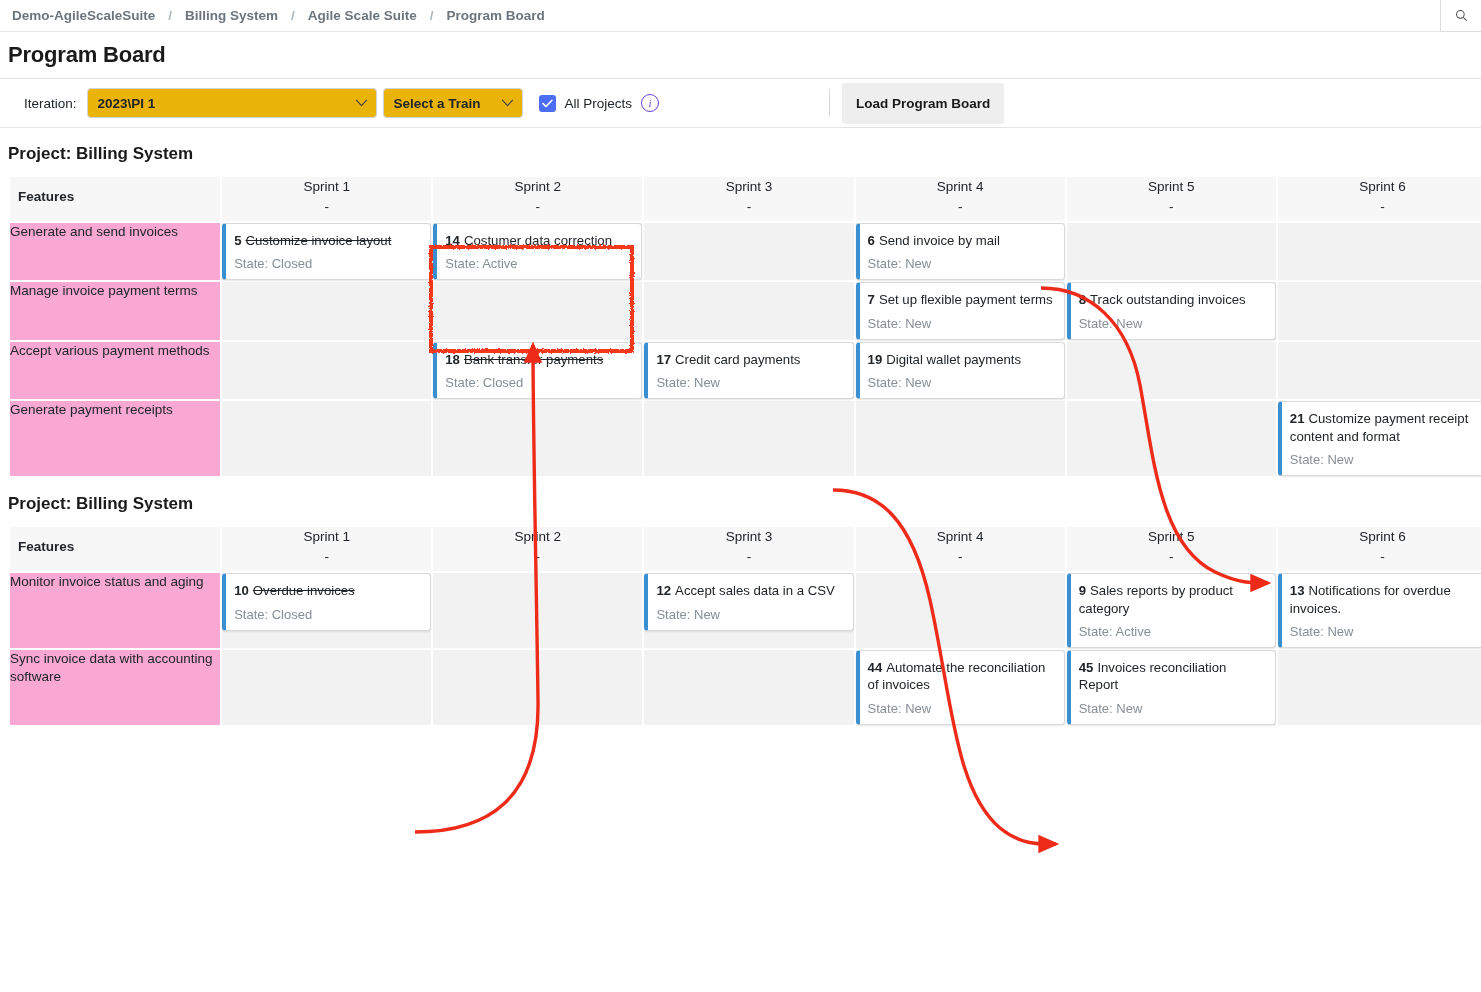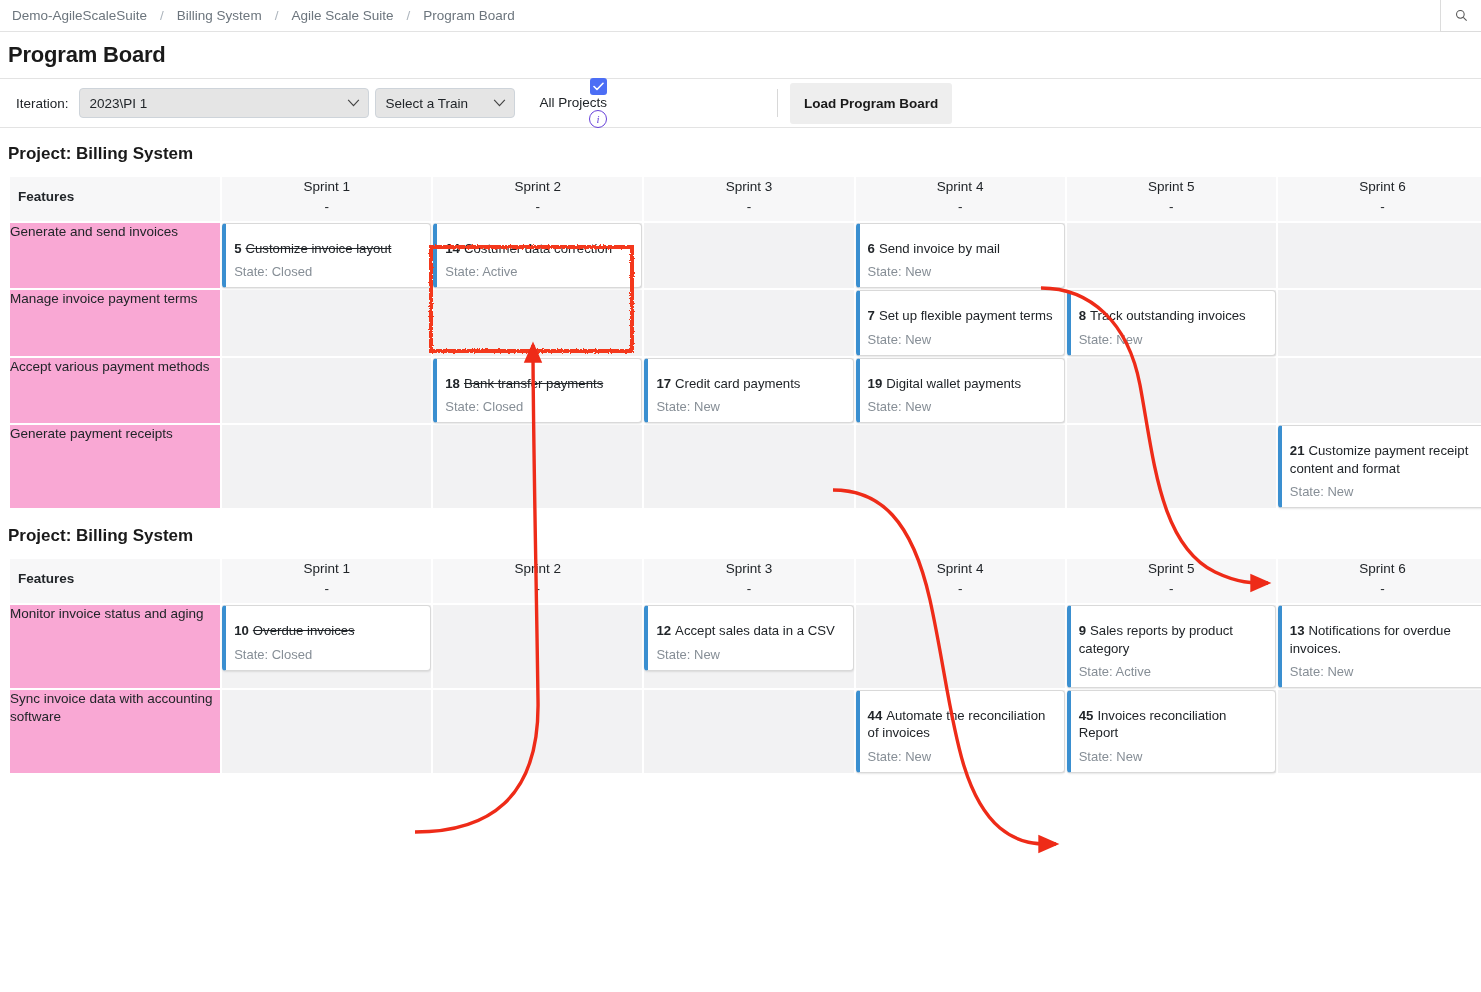--- a/index.html
+++ b/index.html
@@ -13,20 +13,21 @@
   }
   #root { position: relative; width: 1481px; height: 992px; }
 
   
   .topbar {
     position: relative;
     height: 32px;
     border-bottom: 1px solid #e3e3e3;
     display: flex; align-items: center;
     padding-left: 12px;
+    font-weight: bold;
   }
   .crumb {
     font-size: 13.5px;
     color: #6c757d;
     white-space: nowrap;
   }
   .crumb.link { color: #6c757d; }
   .crumb-sep {
     font-size: 13.5px; color: #adb5bd;
     margin: 0 13px;
@@ -53,48 +54,48 @@
     font-weight: bold;
     color: #1a1a1a;
     letter-spacing: -0.2px;
   }
 
   
   .toolbar {
     height: 49px;
     border-bottom: 1px solid #e3e3e3;
     display: flex; align-items: center;
-    padding-left: 16px;
+    padding-left: 24px;
     position: relative;
   }
   .tb-label { font-size: 13.5px; color: #212529; margin-right: 10px; }
   .select {
     position: relative;
     height: 30px;
     border: 1px solid #ced4da;
     border-radius: 4px;
-    background: #e5e5e5;
+    background: #eab308;
     display: flex; align-items: center;
     padding: 0 28px 0 10px;
     font-size: 13.5px;
     color: #212529;
     cursor: pointer;
+    font-weight: bold;
   }
   .select .chev {
     position: absolute; right: 8px; top: 50%;
     transform: translateY(-50%);
     pointer-events: none;
   }
   #iteration-select { width: 290px; }
   #train-select { width: 140px; margin-left: 6px; }
 
   .cb-wrap {
-    display: flex; align-items: flex-end;
+    display: flex; align-items: center;
     margin-left: 16px;
-    flex-direction: column;
   }
   .checkbox {
     width: 17px; height: 17px;
     background: #4c6ef5;
     border-radius: 3px;
     display: flex; align-items: center; justify-content: center;
     cursor: pointer;
     flex: none;
   }
   .cb-label { font-size: 13.5px; margin-left: 9px; color: #212529; }
@@ -184,21 +185,21 @@
     background: #f2f2f3;
     padding: 8px;
   }
 
   
   .card {
     background: #ffffff;
     border: 1px solid #d9d9d9;
     border-left: 4px solid #3a8fd0;
     border-radius: 4px;
-    padding: 16px 9px 8px 8px;
+    padding: 8px 9px 8px 8px;
     box-shadow: 0 1px 2px rgba(0,0,0,0.10);
     cursor: pointer;
   }
   .card-title {
     font-size: 13.2px;
     line-height: 1.32;
     color: #212529;
     margin-bottom: 7px;
   }
   .card-id { font-weight: bold; margin-right: 4px; }

